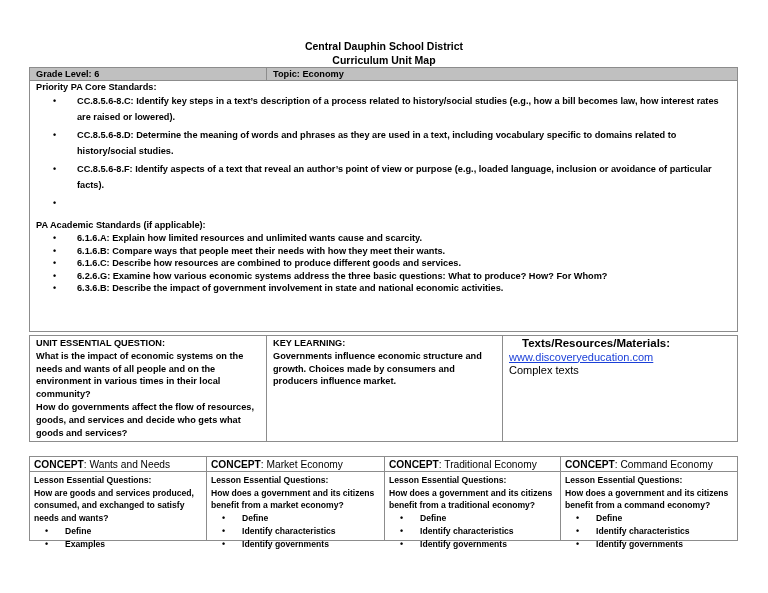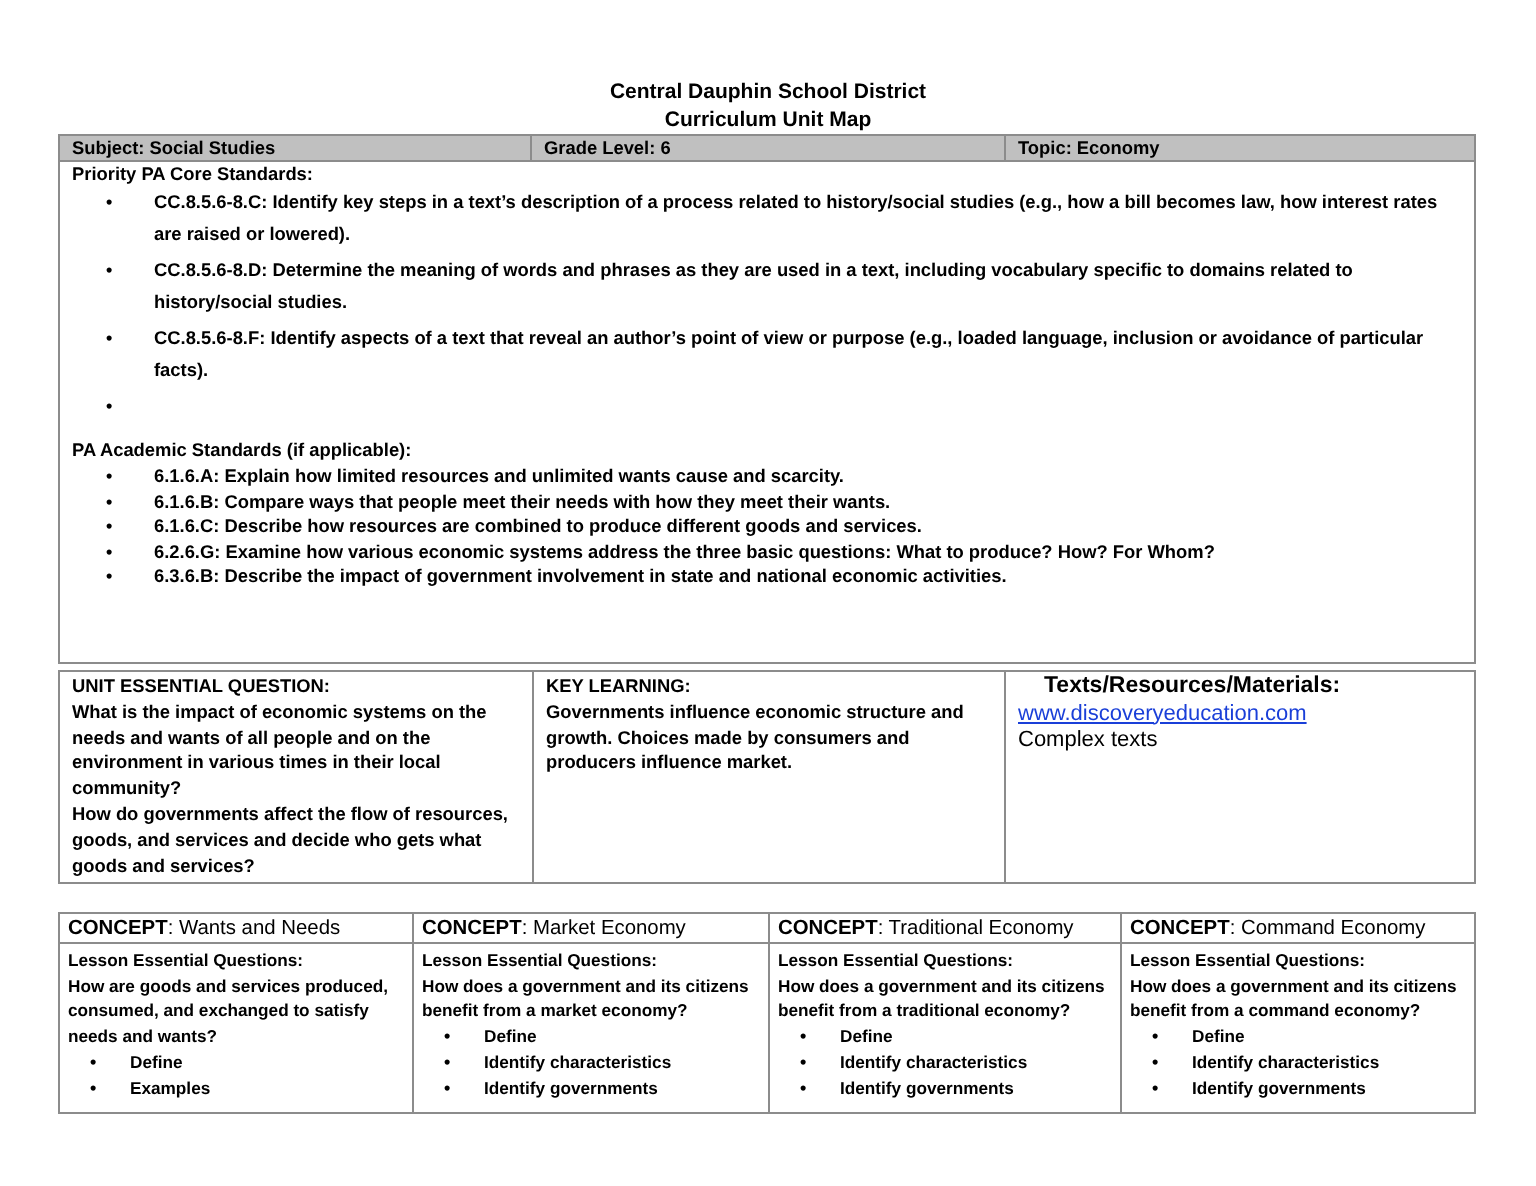--- a/index.html
+++ b/index.html
@@ -45,41 +45,40 @@
     font-weight: bold;
   }
   #kl .cell { box-sizing: border-box; padding: 1px 6px; line-height: 12.8px; }
   #kl .k1 { width: 236px; border-right: 1px solid #8c8c8c; }
   #kl .k2 { width: 237px; border-right: 1px solid #8c8c8c; }
   #kl .k3 { flex: 1; font-weight: normal; font-size: 11px; line-height: 13.5px; }
   #kl .k3 .rh { font-weight: bold; font-size: 11.5px; margin-left: 13px; }
   #kl .k3 a { color: #1a3fd8; text-decoration: underline; }
 
   #con {
-    left: 29px; top: 456px; width: 709px; height: 101px; display: flex;
+    left: 29px; top: 456px; width: 709px; height: 85px; display: flex;
   }
   #con .col { box-sizing: border-box; border-right: 1px solid #8c8c8c; display: flex; flex-direction: column; }
   #con .col:last-child { border-right: none; }
   #con .w1 { width: 177px; } #con .w2 { width: 178px; } #con .w3 { width: 176px; } #con .w4 { flex: 1; }
   #con .ch {
     font-size: 10.2px; padding: 1px 4px; height: 15px; box-sizing: border-box;
     border-bottom: 1px solid #8c8c8c; line-height: 13px; white-space: nowrap;
   }
   #con .cb { padding: 2px 4px; font-weight: bold; font-size: 8.6px; line-height: 12.7px; }
   #con ul.blist li { padding-left: 31px; }
   #con ul.blist li .dot { left: 11px; }
 </style>
 </head>
 <body>
 
 <div class="title" id="t1">Central Dauphin School District</div>
 <div class="title" id="t2">Curriculum Unit Map</div>
 
 <div class="box" id="hdr">
-  <div class="cell c1">Subject: Social Studies</div>
   <div class="cell c2">Grade Level: 6</div>
   <div class="cell c3">Topic: Economy</div>
 </div>
 
 <div class="box" id="std">
   <div class="sec-h">Priority PA Core Standards:</div>
   <ul class="blist" id="core">
     <li><span class="dot">•</span><span> CC.8.5.6-8.C: Identify key steps in a text’s description of a process related to history/social studies (e.g., how a bill becomes law, how interest rates are raised or lowered).</span></li>
     <li><span class="dot">•</span><span>CC.8.5.6-8.D: Determine the meaning of words and phrases as they are used in a text, including vocabulary specific to domains related to history/social studies.</span></li>
     <li><span class="dot">•</span><span>CC.8.5.6-8.F: Identify aspects of a text that reveal an author’s point of view or purpose (e.g., loaded language, inclusion or avoidance of particular facts).</span></li>

